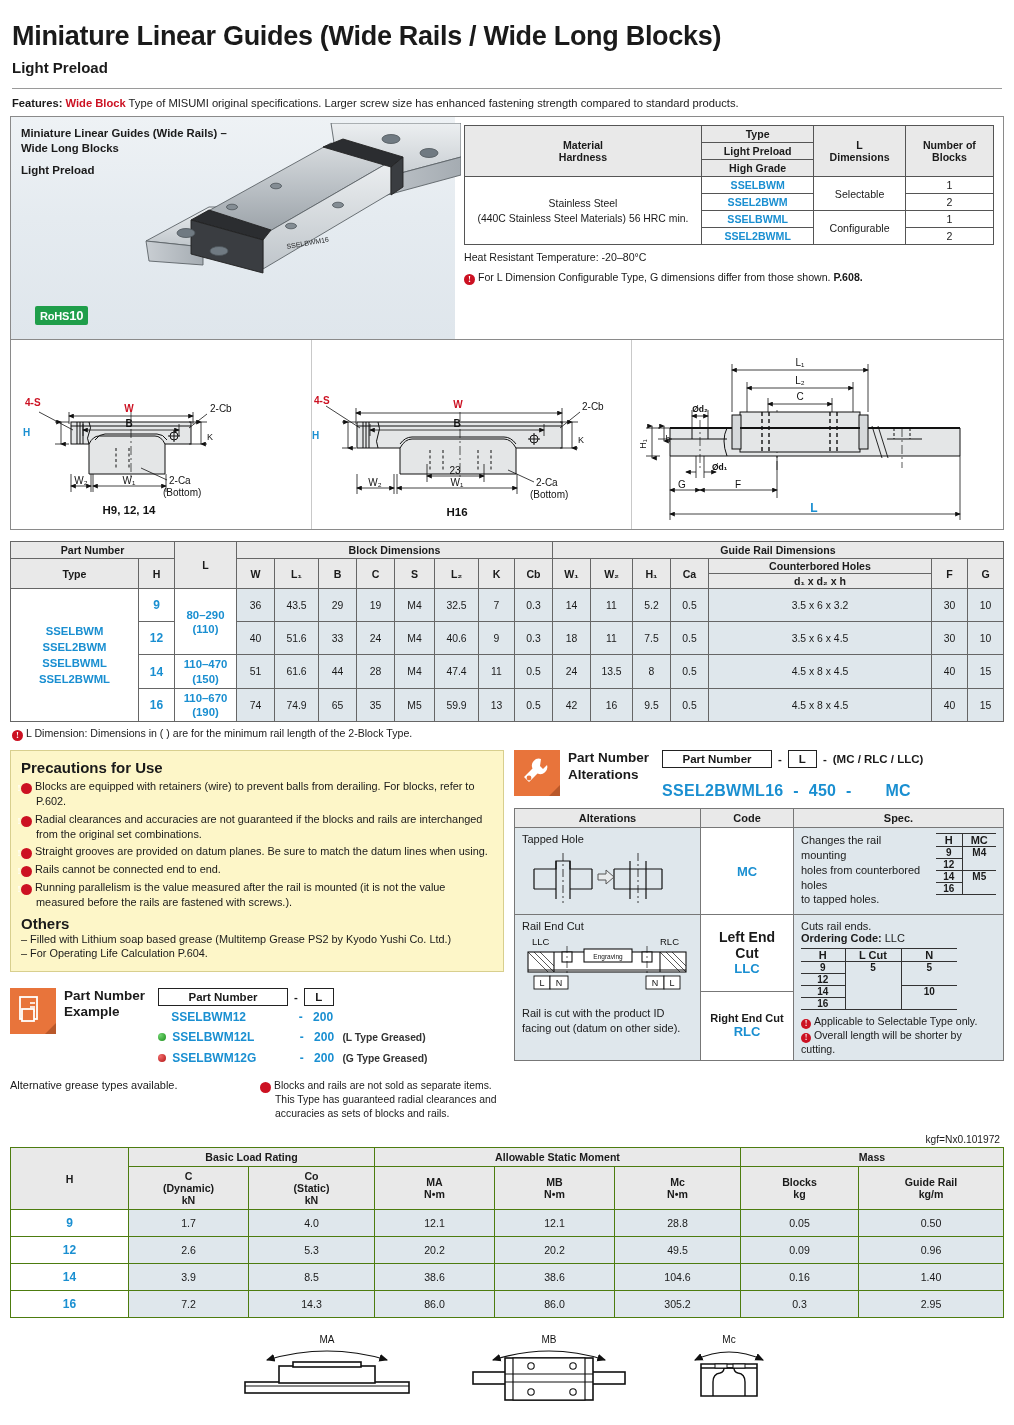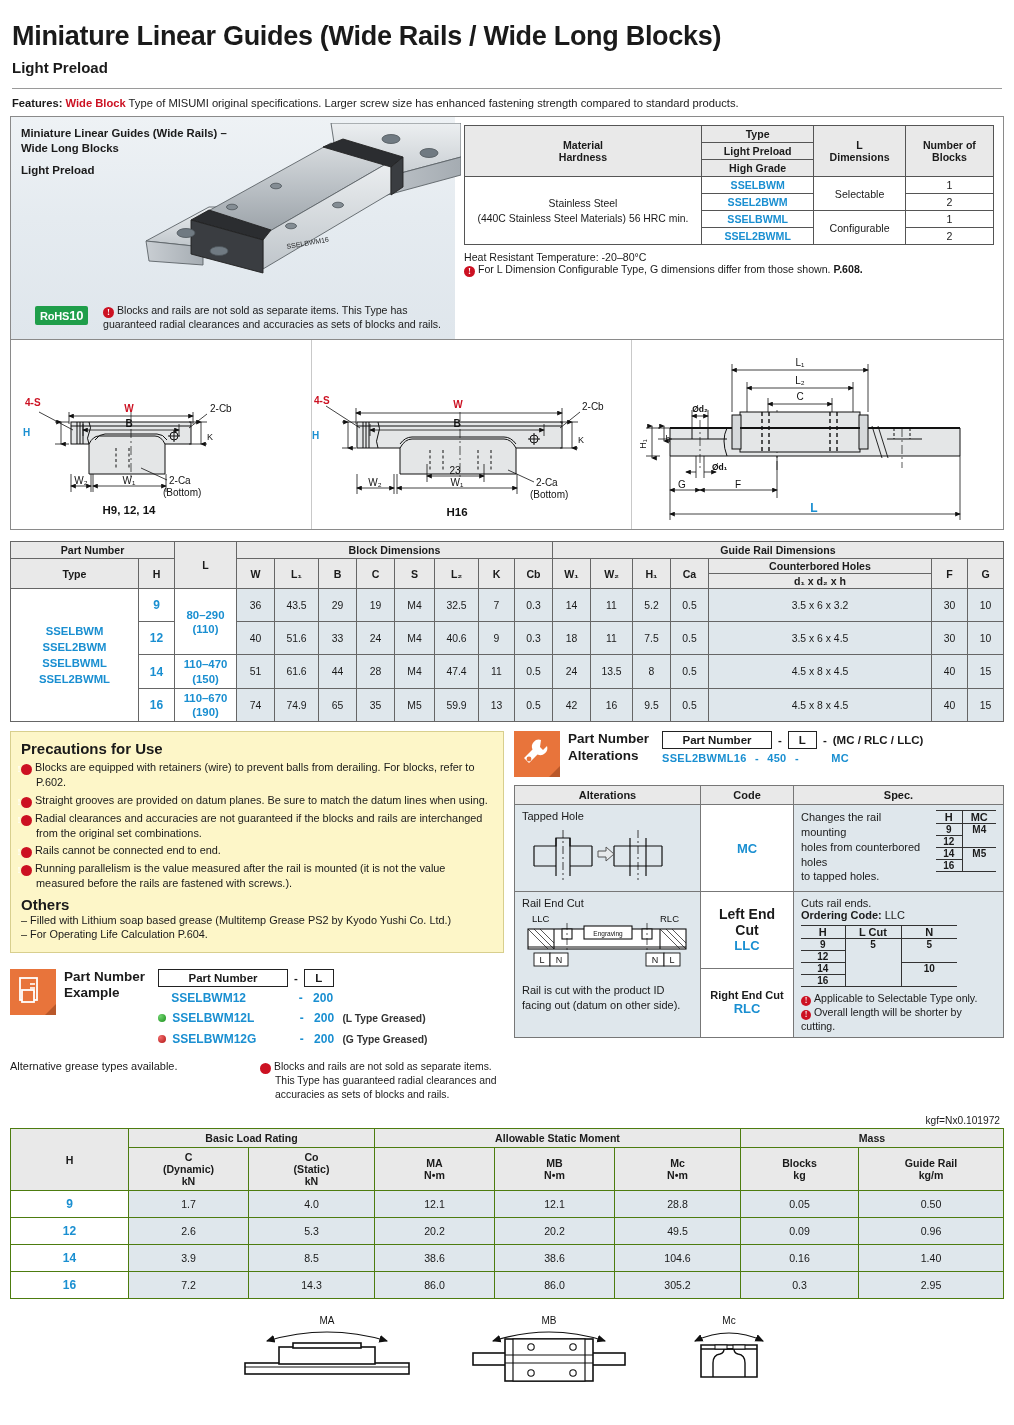--- a/index.html
+++ b/index.html
@@ -61,21 +61,21 @@
 
   .spec-box { flex: 1; padding: 8px 9px 6px 9px; background: #fff; }
   table.mat { border-collapse: collapse; width: 100%; font-size: 10.6px; }
   table.mat th, table.mat td {
     border: 1px solid #555; padding: 2px 3px; text-align: center; vertical-align: middle;
   }
   table.mat th { background: #e9e9e9; font-weight: bold; }
   table.mat td.matcell { font-size: 10.4px; line-height: 1.45; }
   .blue { color: #1a8fd1; font-weight: bold; }
   .heat { font-size: 10.6px; margin-top: 6px; }
-  .gnote { font-size: 10.6px; }
+  .gnote { font-size: 10.6px; margin-top: 8px; }
   .gnote b { font-weight: bold; }
 
   
   .draw-strip { border: 1px solid #8a8a8a; border-top: none; display: flex; height: 190px; }
   .draw-cell { position: relative; }
   .dw1 { width: 300px; flex: 0 0 300px; }
   .dw2 { width: 320px; flex: 0 0 320px; border-left: 1px solid #c9c9c9; }
   .dw3 { flex: 1; border-left: 1px solid #c9c9c9; }
 
   
@@ -129,21 +129,21 @@
   .dot.g { background: radial-gradient(circle at 30% 30%, #6fd36f, #1b8f1b); }
   .dot.r { background: radial-gradient(circle at 30% 30%, #ef6a6a, #b31414); }
   .pn-foot { display: flex; margin-top: 12px; }
   .pn-alt-txt { font-size: 11px; width: 250px; flex: 0 0 250px; }
   .pn-foot-note { font-size: 10.4px; line-height: 1.3; padding-left: 15px; text-indent: -15px; }
 
   
   .alt-head { display: flex; align-items: flex-start; }
   .alt-title { font-size: 13.5px; font-weight: bold; line-height: 1.2; width: 88px; flex: 0 0 88px; margin-right: 6px;}
   .alt-fmt { display: flex; align-items: center; font-size: 11.5px; font-weight: bold; }
-  .alt-ex { font-size: 11px; font-weight: bold; color: #1a8fd1; margin-top: 3px; letter-spacing: 0.3px;}
+  .alt-ex { font-size: 16px; font-weight: bold; color: #1a8fd1; margin-top: 14px; letter-spacing: 0.3px;}
 
   table.alt { border-collapse: collapse; width: 100%; font-size: 10.5px; margin-top: 8px; }
   table.alt th, table.alt td { border: 1px solid #777; vertical-align: top; }
   table.alt th { background: #e9e9e9; font-weight: bold; text-align: center; padding: 3px; font-size: 11px; }
   table.alt td { background: #dfe7ec; padding: 5px 7px; }
   table.alt td.codecell { background: #fff; text-align: center; vertical-align: middle; font-weight: bold; }
   .code-blue { color: #1a8fd1; font-size: 13px; font-weight: bold; }
   table.mini { border-collapse: collapse; font-size: 10px; }
   table.mini td, table.mini th { border: 1px solid #333; padding: 0px 7px; text-align: center; background: transparent; font-weight: bold;}
   table.mini th { font-weight: bold; }
@@ -232,23 +232,20 @@
           <ellipse cx="141" cy="84" rx="5.5" ry="2.8"></ellipse>
           <ellipse cx="185" cy="63" rx="5.5" ry="2.8"></ellipse>
           <ellipse cx="247" cy="82" rx="5.5" ry="2.8"></ellipse>
           <ellipse cx="200" cy="103" rx="5.5" ry="2.8"></ellipse>
         </g>
         <text x="196" y="126" font-family="Liberation Sans, sans-serif" font-size="7" fill="#2a2c2e" transform="rotate(-10 196 126)">SSELBWM16</text>
       </svg>
 
       <div class="rohs">
         <span>RoHS</span><b>10</b>
-      </div>
-      <div class="photo-note">
-        <span class="excl">!</span><span>Blocks and rails are not sold as separate items. This Type has guaranteed radial clearances and accuracies as sets of blocks and rails.</span>
       </div>
     </div>
 
     <div class="spec-box">
       <table class="mat">
         <tbody>
             <tr>
           <th rowspan="3" style="width:215px;">
             <span>Material</span><br>
             <span>Hardness</span>
@@ -697,29 +694,32 @@
         <td>42</td>
         <td>16</td>
         <td>9.5</td>
         <td>0.5</td>
         <td>4.5 x 8 x 4.5</td>
         <td>40</td>
         <td>15</td>
       </tr>
     </tbody>
   </table>
+  <div class="note-l">
+    <span class="excl">!</span><span>L Dimension: Dimensions in ( ) are for the minimum rail length of the 2-Block Type.</span>
+  </div>
 
   <div class="mid">
 
     <div class="mid-left">
       <div class="precautions">
         <div class="prec-title">Precautions for Use</div>
         <div class="prec-item"><span class="excl">!</span><span>Blocks are equipped with retainers (wire) to prevent balls from derailing. For blocks, refer to P.602.</span></div>
+        <div class="prec-item"><span class="excl">!</span><span>Radial clearances and accuracies are not guaranteed if the blocks and rails are interchanged from the original set combinations.</span></div>
         <div class="prec-item"><span class="excl">!</span><span>Straight grooves are provided on datum planes. Be sure to match the datum lines when using.</span></div>
-        <div class="prec-item"><span class="excl">!</span><span>Radial clearances and accuracies are not guaranteed if the blocks and rails are interchanged from the original set combinations.</span></div>
         <div class="prec-item"><span class="excl">!</span><span>Rails cannot be connected end to end.</span></div>
         <div class="prec-item"><span class="excl">!</span><span>Running parallelism is the value measured after the rail is mounted (it is not the value measured before the rails are fastened with screws.).</span></div>
         <div class="others-title">Others</div>
         <div class="others-item">– Filled with Lithium soap based grease (Multitemp Grease PS2 by Kyodo Yushi Co. Ltd.)</div>
         <div class="others-item">– For Operating Life Calculation P.604.</div>
       </div>
 
       <div class="pn-block">
         <div class="pn-icon">
           <svg width="32" height="32" viewBox="0 0 32 32">

